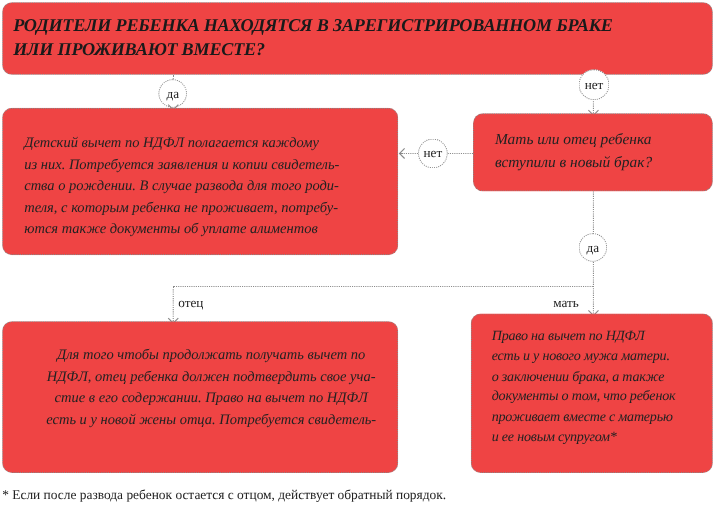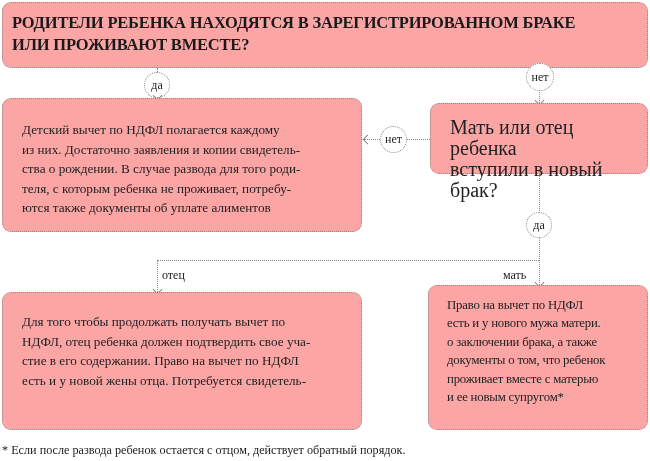--- a/index.html
+++ b/index.html
@@ -1,19 +1,19 @@
 <!DOCTYPE html>
 <html><head>
   <meta charset="utf-8">
   <style>
     html, body { margin:0; padding:0; background:#ffffff; }
     body { width:650px; height:461px; position:relative; overflow:hidden;
            font-family:"DejaVu Serif","Liberation Serif",serif; color:#1e1e1e; }
     .box { position:absolute; box-sizing:border-box; border:1.2px dotted #8a8a8a;
-           border-radius:9px; background:#fca5a5; }
+           border-radius:9px; background:#ef4444;font-style:italic; }
     .title { position:absolute; left:9px; top:9px; width:620px;
              font-family:"Liberation Serif","DejaVu Serif",serif; font-weight:bold;
              font-size:16.5px; line-height:22px; letter-spacing:-0.2px; color:#1a1a1a; }
     .body-text { position:absolute; font-size:13.2px; line-height:19.6px;
                  font-family:"Liberation Serif","DejaVu Serif",serif; color:#222; }
     .line { position:absolute; box-sizing:border-box; }
     .v { border-left:1.2px dotted #8a8a8a; width:0; }
     .h { border-top:1.2px dotted #8a8a8a; height:0; }
     .circle { position:absolute; box-sizing:border-box; width:26px; height:26px;
               border:1.2px dotted #8a8a8a; border-radius:50%; background:#fff;
@@ -45,29 +45,29 @@
 
 <div class="line v" style="left:539px; top:68px; height:35px;"></div>
 <div class="circle" style="left:526px; top:63px; width:28px; height:28px;">
   <span>нет</span>
 </div>
 <div class="arrow down" style="left:536px; top:97px;"></div>
 
 <div class="box" style="left:2px; top:98px; width:360px; height:134px;">
   <div class="body-text" style="left:19px; top:21px; width:340px;">
     <div>Детский вычет по НДФЛ полагается каждому</div>
-    <div>из них. Достаточно заявления и копии свидетель-</div>
+    <div>из них. Потребуется заявления и копии свидетель-</div>
     <div>ства о рождении. В случае развода для того роди-</div>
     <div>теля, с которым ребенка не проживает, потребу-</div>
     <div>ются также документы об уплате алиментов</div>
   </div>
 </div>
 
 <div class="box" style="left:430px; top:103px; width:218px; height:71px;">
-  <div class="body-text" style="left:19px; top:13px; width:195px; font-size:20px; line-height:21px;">
+  <div class="body-text" style="left:19px; top:13px; width:195px; font-size:14px; line-height:21px;">
     <div>Мать или отец ребенка</div>
     <div>вступили в новый брак?</div>
   </div>
 </div>
 
 <div class="line h" style="left:364px; top:139px; width:66px;"></div>
 <div class="arrow left" style="left:364px; top:136px;"></div>
 <div class="circle" style="left:380px; top:126px; width:27px; height:27px;">
   <span>нет</span>
 </div>
@@ -79,21 +79,21 @@
 <div class="arrow down" style="left:536px; top:279px;"></div>
 
 <div class="line h" style="left:157px; top:260px; width:382px;"></div>
 <div class="line v" style="left:157px; top:260px; height:32px;"></div>
 <div class="arrow down" style="left:154px; top:286px;"></div>
 
 <div class="label" style="left:162px; top:268px;">отец</div>
 <div class="label" style="left:503px; top:268px;">мать</div>
 
 <div class="box" style="left:2px; top:292px; width:360px; height:138px;">
-  <div class="body-text" style="left:19px; top:19px; width:340px;">
+  <div class="body-text" style="left:19px; top:19px; width:340px;text-align:center;">
     <div>Для того чтобы продолжать получать вычет по</div>
     <div>НДФЛ, отец ребенка должен подтвердить свое уча-</div>
     <div>стие в его содержании. Право на вычет по НДФЛ</div>
     <div>есть и у новой жены отца. Потребуется свидетель-</div>
   </div>
 </div>
 
 <div class="box" style="left:428px; top:285px; width:220px; height:145px;">
   <div class="body-text" style="left:18px; top:10px; width:200px; font-size:12.8px; line-height:18.4px; letter-spacing:-0.2px;">
     <div>Право на вычет по НДФЛ</div>

